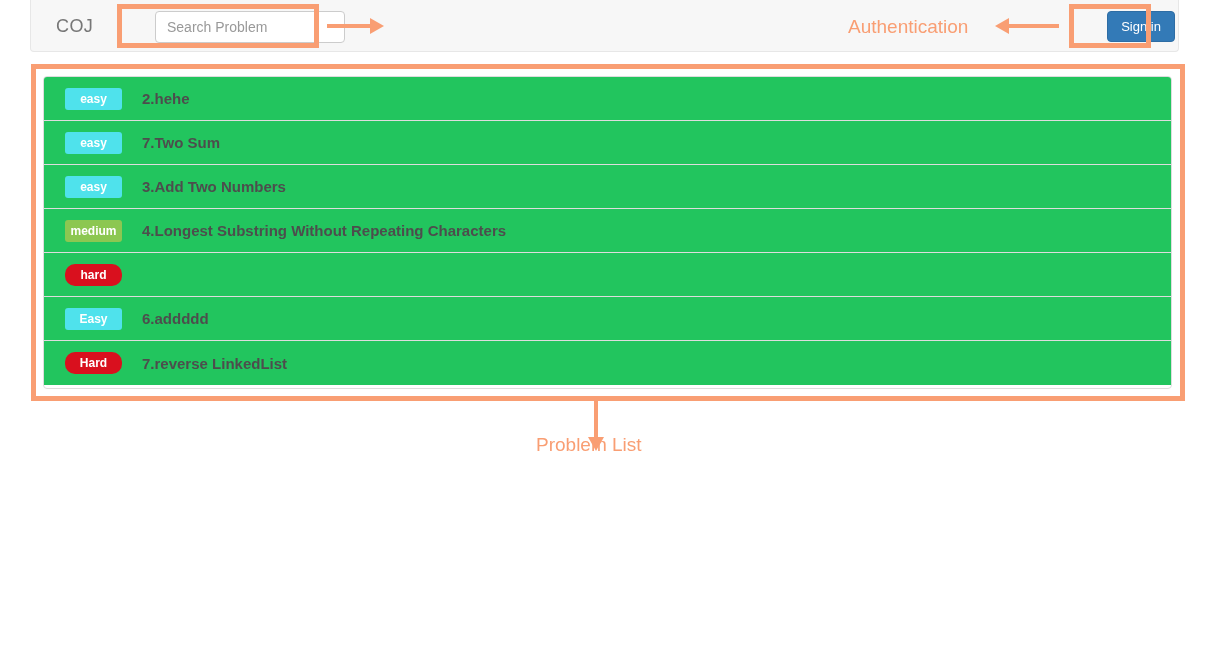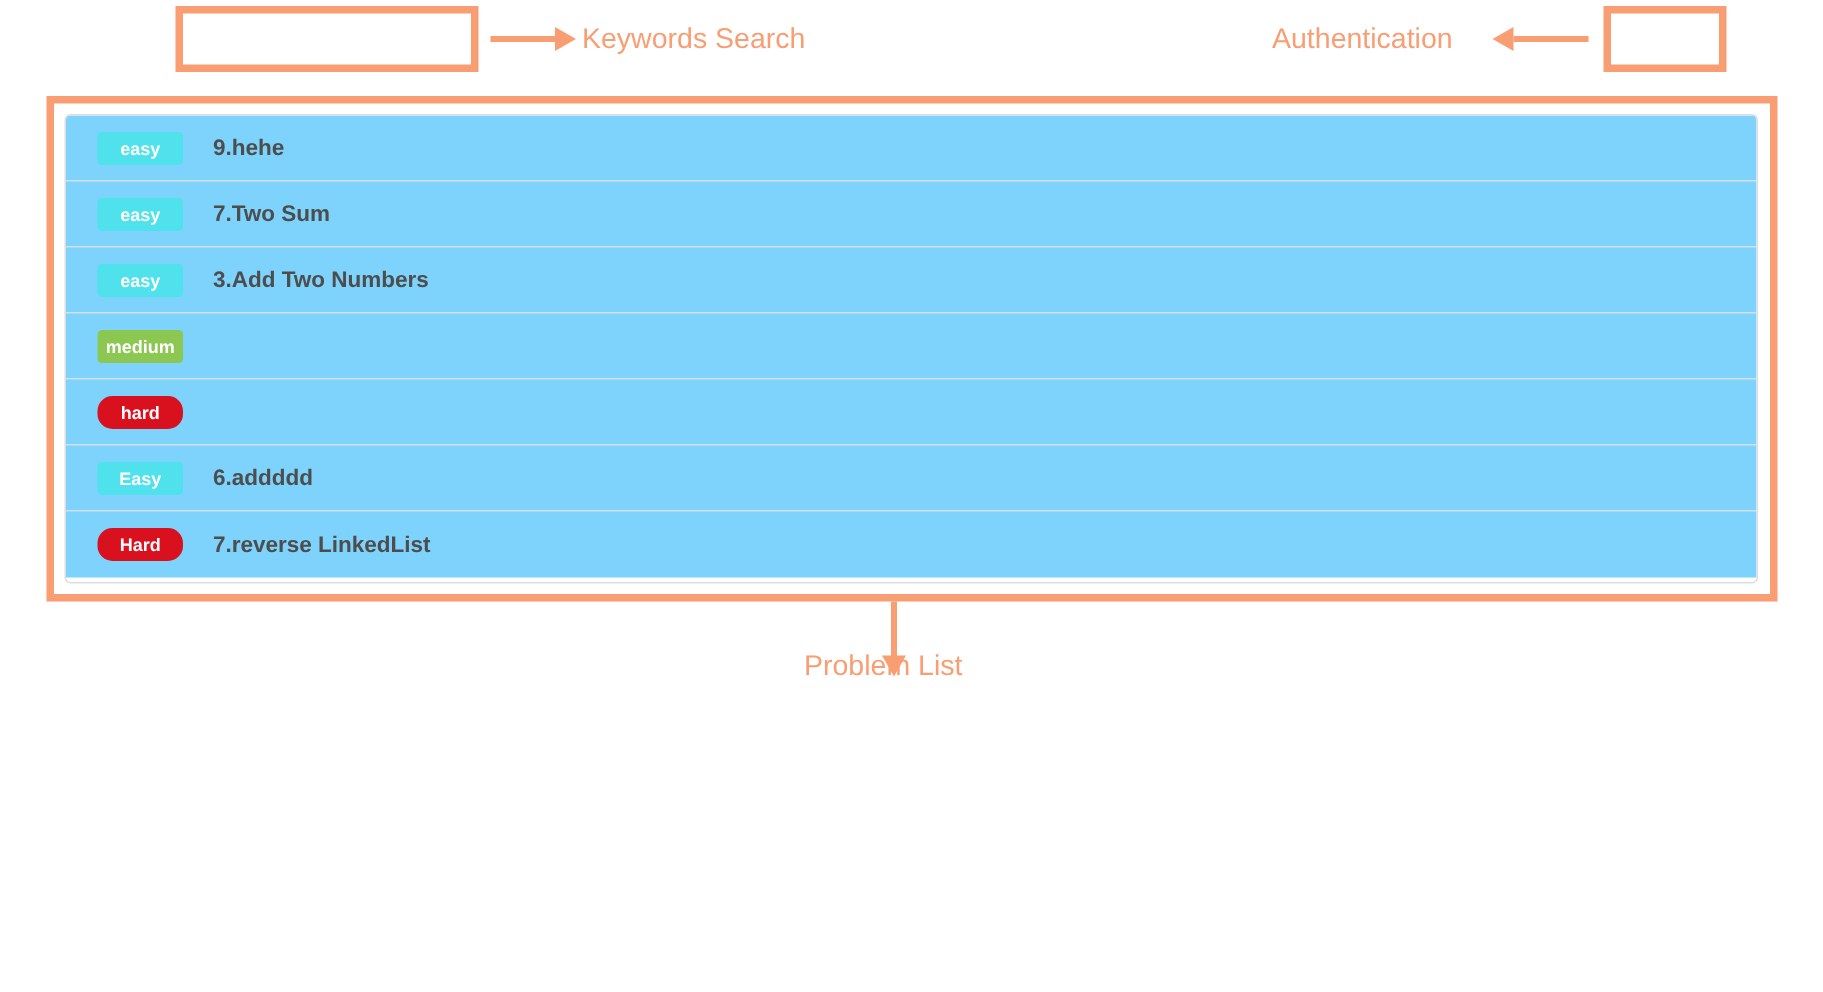--- a/index.html
+++ b/index.html
@@ -77,21 +77,21 @@
     width: 1129px; height: 313px;
     background: #ffffff;
     border: 1px solid #dddddd;
     border-radius: 4px;
     overflow: hidden;
   }
   .row {
     position: relative;
     height: 44px;
     border-bottom: 1px solid #dddddd;
-    background: #7dd3fc;
+    background: #22c55e;
     cursor: pointer;
     display: flex;
     align-items: center;
   }
   .row:last-child { border-bottom: none; }
 
   .badge {
     display: inline-block;
     width: 57px;
     margin-left: 21px;
@@ -162,59 +162,64 @@
     border-left: 8px solid transparent;
     border-right: 8px solid transparent;
     border-top: 14px solid #f99e73;
   }
 </style>
 </head>
 <body>
 
 <div id="page">
 
+  <div class="navbar">
+    <div class="brand">COJ</div>
+    <input class="search-input" type="text" placeholder="Search Problem" style="">
+    <button class="signin-btn">Sign in</button>
+  </div>
 
   <div class="list-wrap">
     <div class="list-panel" id="problem-list">
 
     <div class="row">
           <span class="badge easy">easy</span>
-          <span class="title">9.hehe</span>
+          <span class="title">2.hehe</span>
         </div>
         <div class="row">
           <span class="badge easy">easy</span>
           <span class="title">7.Two Sum</span>
         </div>
         <div class="row">
           <span class="badge easy">easy</span>
           <span class="title">3.Add Two Numbers</span>
         </div>
         <div class="row">
           <span class="badge medium">medium</span>
+          <span class="title">4.Longest Substring Without Repeating Characters</span>
         </div>
         <div class="row">
           <span class="badge hard">hard</span>
         </div>
         <div class="row">
           <span class="badge easy">Easy</span>
           <span class="title">6.addddd</span>
         </div>
         <div class="row">
           <span class="badge hard">Hard</span>
           <span class="title">7.reverse LinkedList</span>
         </div>
       </div>
   </div>
 
   <div class="anno-box" id="anno-search-box"></div>
   <div class="anno-box" id="anno-signin-box"></div>
 
   <div class="anno-line" id="line-kw"></div>
   <div class="arrow-head" id="head-kw"></div>
-  <div class="anno-label" id="label-keywords">Keywords Search</div>
 
   <div class="anno-line" id="line-auth"></div>
   <div class="arrow-head" id="head-auth"></div>
   <div class="anno-label" id="label-auth">Authentication</div>
 
   <div class="anno-line" id="line-pl"></div>
   <div class="arrow-head" id="head-pl"></div>
   <div class="anno-label" id="label-problem">Problem List</div>
 
 </div>

